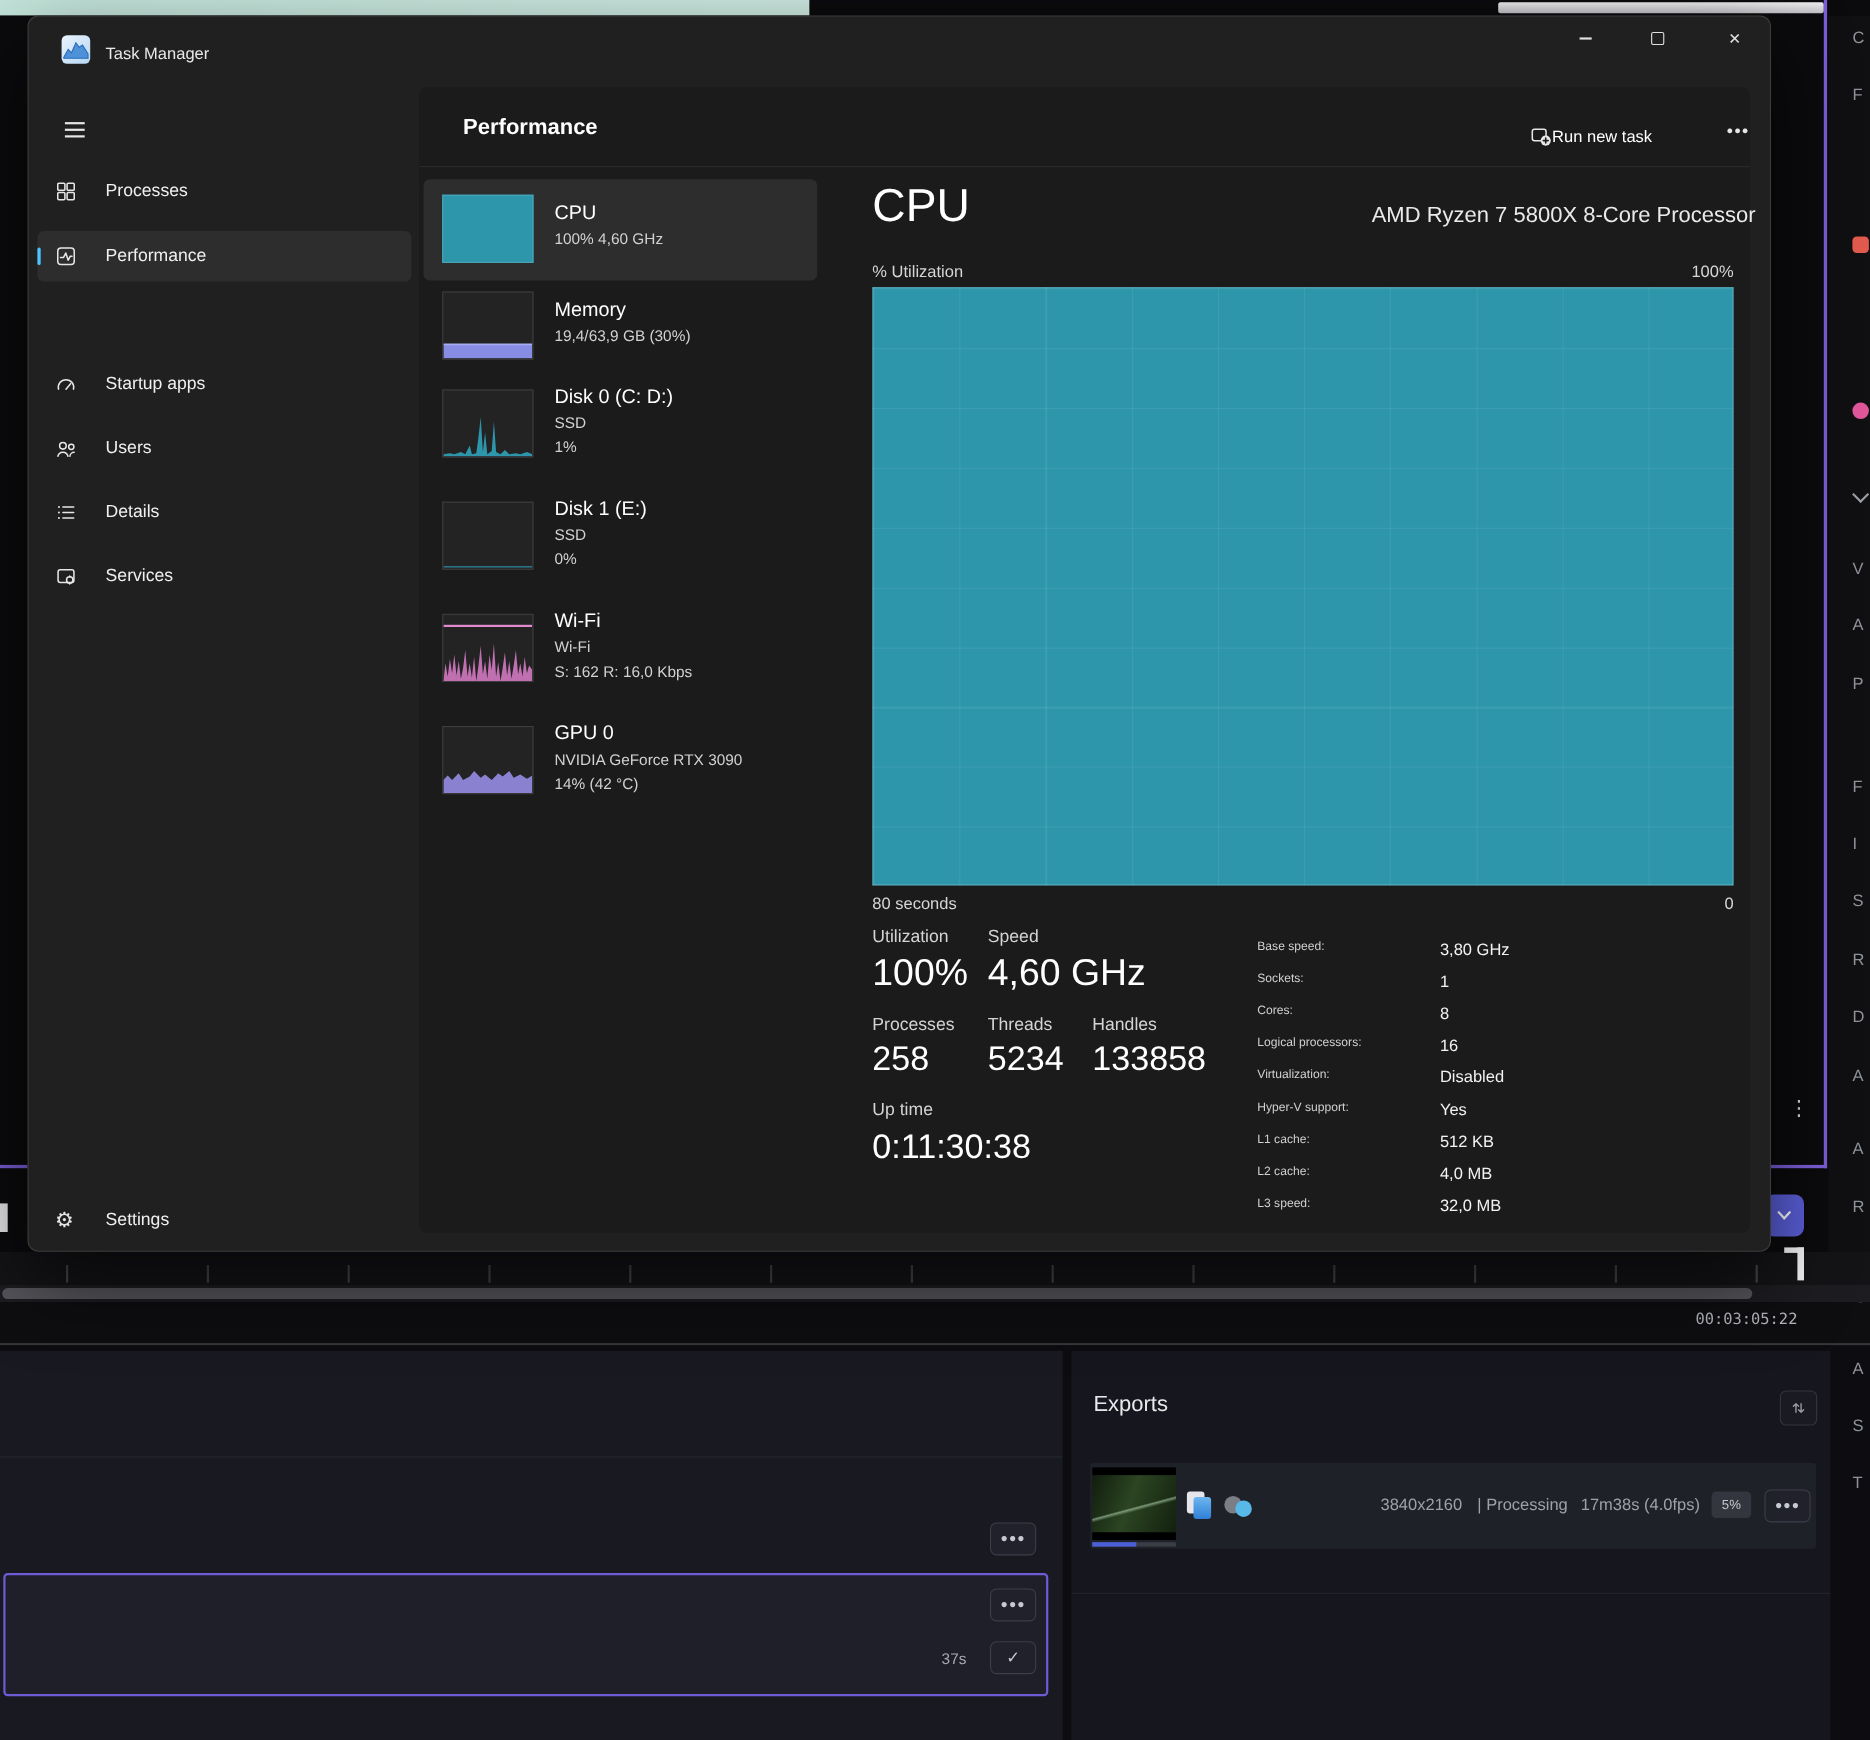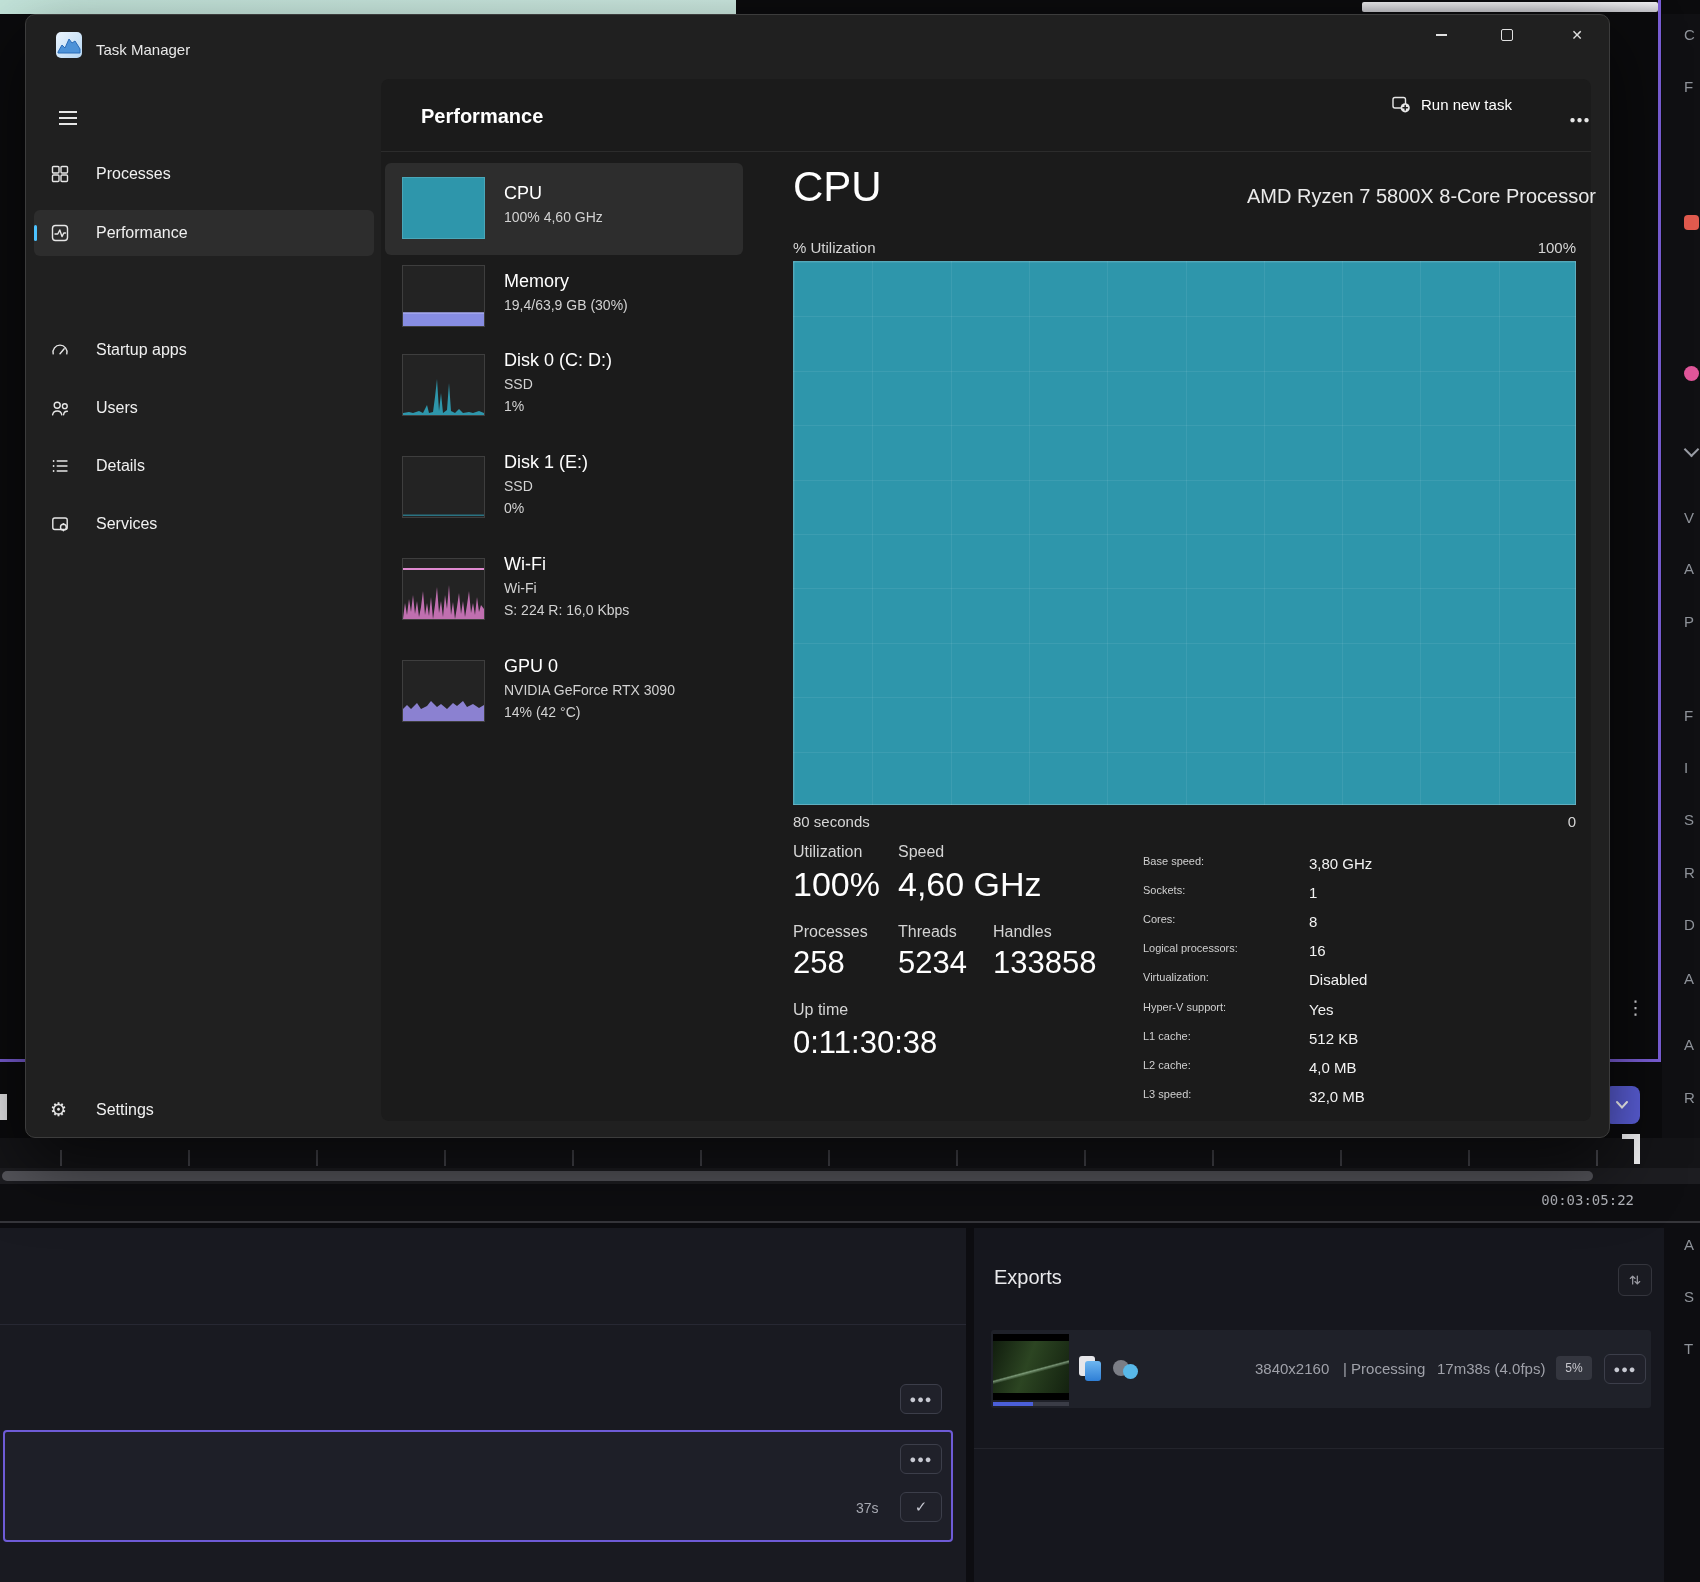--- a/index.html
+++ b/index.html
@@ -73,21 +73,21 @@
   .nav-item{left:8px;width:340px;height:46px;border-radius:6px;display:flex;align-items:center;padding-left:16px;box-sizing:border-box;}
   .nav-item.selected{background:#2d2d2d;}
   .nav-accent{position:absolute;left:0;top:15px;width:3px;height:16px;border-radius:2px;background:#4cc2ff;}
   .nav-ico{width:20px;height:20px;margin-right:26px;flex:none;}
   .nav-label{color:#f0f0f0;font-size:16px;}
   svg.ic{stroke:#e6e6e6;fill:none;stroke-width:1.4;stroke-linecap:round;stroke-linejoin:round;}
   .gear-glyph{font-size:19px;color:#e6e6e6;line-height:20px;}
   
   .main{left:355px;top:64px;width:1210px;height:1042px;background:#1b1b1b;border-radius:8px;}
   .hdr-title{left:40px;top:26px;font-size:20px;font-weight:700;color:#fff;}
-  .run-task{left:1002px;top:8px;height:34px;display:flex;align-items:center;gap:10px;color:#fff;font-size:15px;
+  .run-task{left:1002px;top:28px;height:34px;display:flex;align-items:center;gap:0;color:#fff;font-size:15px;
             padding:0 8px;border-radius:5px;}
   .more-btn{left:1182px;top:28px;width:34px;height:24px;color:#e6e6e6;font-size:10px;letter-spacing:1px;
             display:flex;align-items:center;justify-content:center;border-radius:4px;}
   .hdr-line{left:0;top:72px;width:1210px;height:1px;background:#2c2c2c;}
   
   .sel-bg{left:4px;top:84px;width:358px;height:92px;background:#2d2d2d;border-radius:6px;}
   .pitem{left:21px;width:340px;}
   .thumb{position:absolute;left:0;top:0;width:83px;height:62px;background:#232323;border:1px solid #3e3e3e;box-sizing:border-box;overflow:hidden;}
   .thumb.cpu{background:#2e96ab;border-color:#49a7b9;}
   .ptext{position:absolute;left:102px;}
@@ -365,21 +365,21 @@
       <div class="abs pitem" style="top:479px">
         <div class="thumb">
           <svg width="81" height="60" viewBox="0 0 81 60">
             <rect x="0" y="9" width="81" height="2" fill="#e08ad0"></rect>
             <path d="M0,60 L2,44 4,56 6,40 8,53 10,36 12,55 14,42 16,58 18,48 20,32 22,56 24,44 26,57 28,38 30,60 32,46 34,28 36,54 38,42 40,58 42,36 44,50 46,26 48,56 50,43 52,60 54,48 56,34 58,55 60,42 62,58 64,46 66,32 68,54 70,44 72,56 74,38 76,53 78,46 81,50 L81,60 Z" fill="#d178c0" opacity="0.9"></path>
           </svg>
         </div>
         <div class="ptext" style="top:-6px">
           <div class="pname">Wi-Fi</div>
           <div class="psub">Wi-Fi</div>
-          <div class="psub">S: 224 R: 16,0 Kbps</div>
+          <div class="psub">S: 162 R: 16,0 Kbps</div>
         </div>
       </div>
 
       <div class="abs pitem" style="top:581px">
         <div class="thumb">
           <svg width="81" height="60" viewBox="0 0 81 60">
             <path d="M0,48 L4,44 8,48 14,42 18,48 24,45 28,40 34,46 38,43 44,48 50,42 54,45 60,40 64,46 70,43 76,47 81,44 L81,60 L0,60 Z" fill="#978ce4" opacity="0.9"></path>
           </svg>
         </div>
         <div class="ptext" style="top:-6px">

